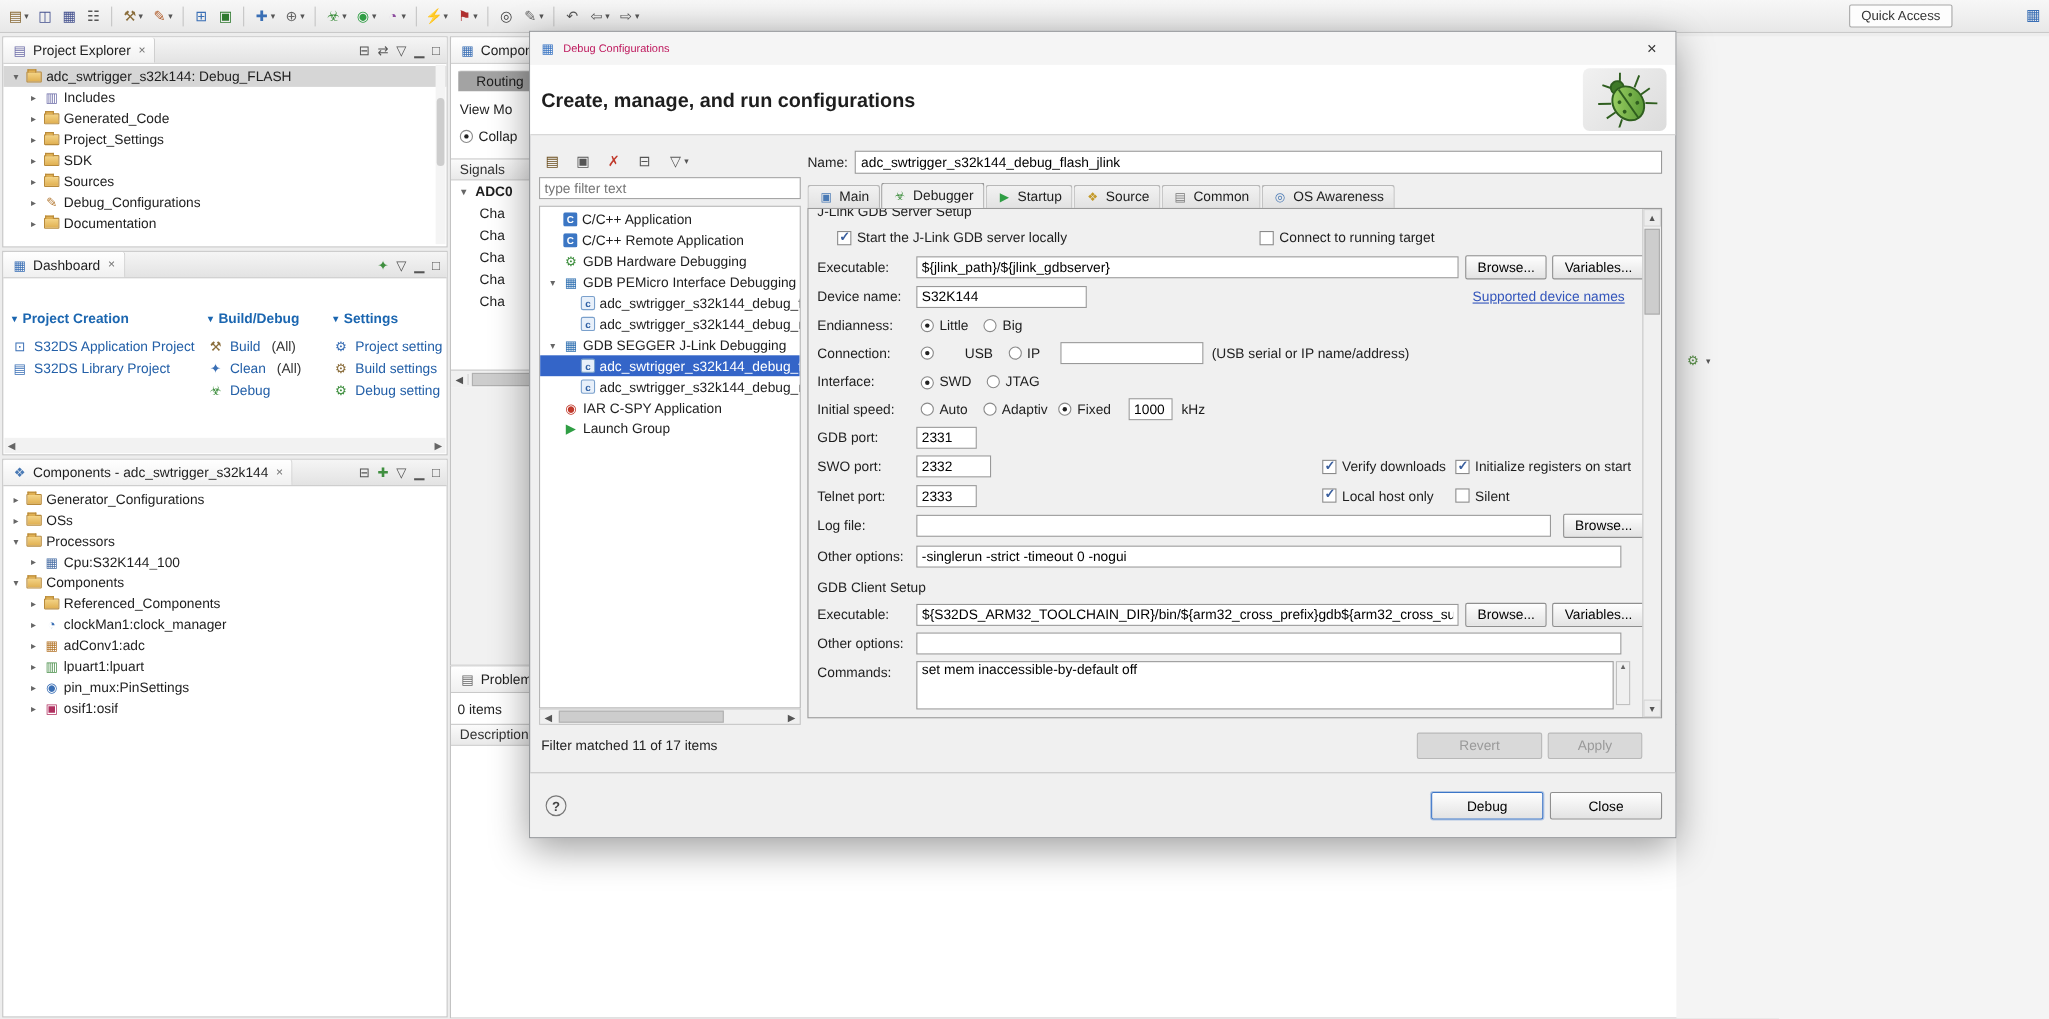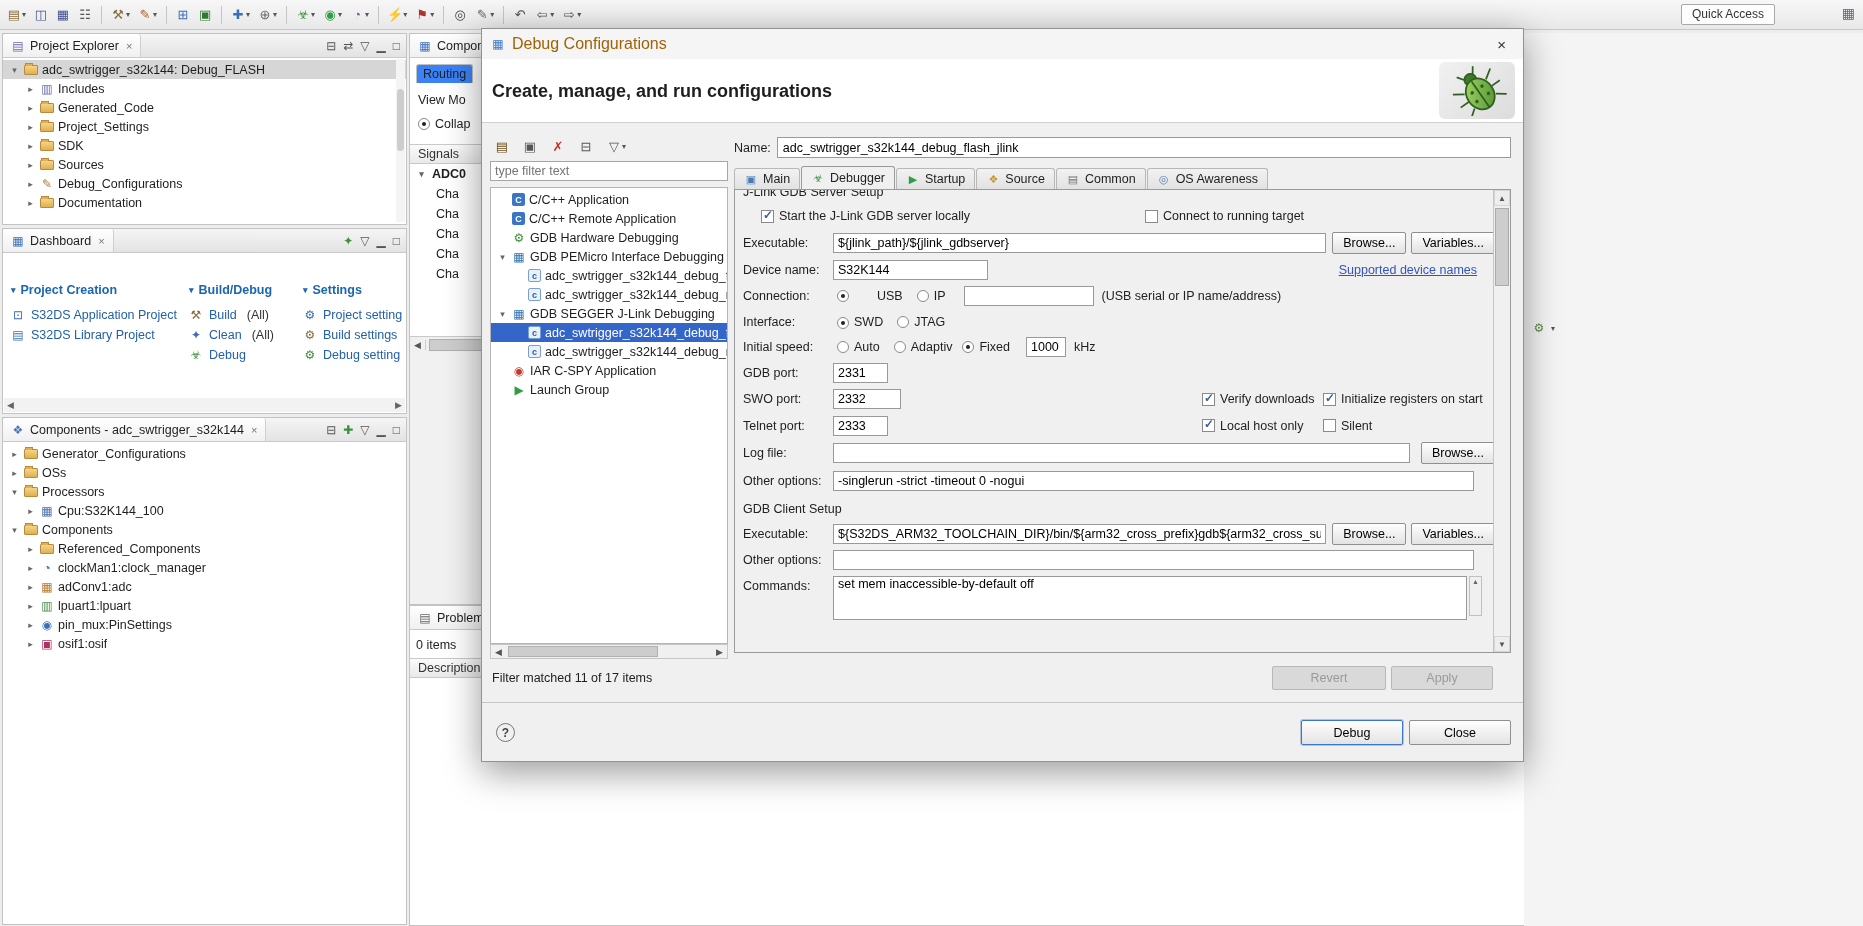--- a/index.html
+++ b/index.html
@@ -56,34 +56,34 @@
 
   
   .dash-col{position:absolute;top:30px;}
   .dash-h{color:#1b66b0;font-weight:bold;margin-bottom:8px;display:flex;gap:5px;align-items:center;}
   .dash-h .tri{font-size:9px;}
   .dash-item{display:flex;align-items:center;gap:6px;height:20px;color:#2460a8;white-space:nowrap;}
   .dash-item .sfx{color:#333;margin-left:4px;}
 
   
   #component-view{left:409px;top:33px;width:1115px;height:572px;}
-  .subtab{display:inline-block;margin:6px 0 0 6px;padding:2px 6px;border:1px solid #c0c0c0;
-    border-bottom:none;background:#3b82f6;border-radius:3px 3px 0 0;}
+  .subtab{display:inline-block;margin:6px 0 0 6px;padding:2px 16px;border:1px solid #c0c0c0;
+    border-bottom:none;background:#a3a3a3;border-radius:3px 3px 0 0;}
   .chip{display:inline-block;margin:10px 0 0 8px;padding:1px 9px;background:#ffe87d;
     border:1px solid #cdb250;color:#333;}
   .gridhead{height:20px;background:linear-gradient(#fbfbfb,#e9e9e9);border-top:1px solid #c9c9c9;
     border-bottom:1px solid #c9c9c9;display:flex;align-items:center;padding-left:8px;color:#333;}
   .grow{height:20px;display:flex;align-items:center;}
   #problems-view{left:409px;top:605px;width:1454px;height:321px;}
 
   
   #dialog{position:absolute;left:481px;top:28px;width:1043px;height:734px;background:#f0f0f0;
     border:1px solid #8f9296;box-shadow:0 10px 34px rgba(0,0,0,.4);z-index:50;}
   .dlg-titlebar{height:30px;display:flex;align-items:center;padding:0 9px;background:#f5f5f5;gap:7px;}
-  .dlg-title{font-size:16px;color:#a16207;}
+  .dlg-title{font-size:10px;color:#be185d;}
   .dlg-close{margin-left:auto;font-size:15px;color:#333;padding:0 8px;}
   .dlg-banner{height:64px;background:#fff;border-bottom:1px solid #cfcfcf;position:relative;}
   .banner-title{position:absolute;left:10px;top:22px;font-weight:bold;font-size:18px;}
   .bug-bg{position:absolute;right:8px;top:3px;width:76px;height:57px;background:linear-gradient(135deg,#f1f1f1,#dcdcdc);border-radius:6px;}
   .bug-svg{position:absolute;right:12px;top:5px;}
   .dlg-body{position:absolute;left:0;right:0;top:94px;bottom:60px;}
 
   
   .lp-toolbar{position:absolute;left:10px;top:12px;display:flex;gap:8px;align-items:center;}
   .lp-toolbar .gi{font-size:13px;}
@@ -688,20 +688,31 @@
             <button class="btn" style="margin-left:6px;">Browse...</button>
             <button class="btn" style="margin-left:5px;">Variables...</button>
           </div>
 
           <div class="frow" style="height:27px;">
             <span class="flabel">Device name:</span>
             <input class="txt" style="width: 155px;" value="S32K144">
             <a class="link" href="#" style="margin-left:auto;margin-right:18px;">Supported device names</a>
           </div>
 
+          <div class="frow" style="height:25px;">
+            <span class="flabel">Endianness:</span>
+            <span class="ctrl" style="margin-left:4px;">
+              <span class="rb sel"></span>
+              <span>Little</span>
+            </span>
+            <span class="ctrl" style="margin-left:14px;">
+              <span class="rb"></span>
+              <span>Big</span>
+            </span>
+          </div>
 
           <div class="frow" style="height:26px;">
             <span class="flabel">Connection:</span>
             <span class="ctrl" style="margin-left:4px;gap:28px;">
               <span class="rb sel"></span>
               <span>USB</span>
             </span>
             <span class="ctrl" style="margin-left:14px;">
               <span class="rb"></span>
               <span>IP</span>
@@ -807,21 +818,21 @@
         </div>
         <div id="content-vsb">
           <div class="sarr">▲</div>
           <div class="vthumb"></div>
           <div class="sarr bot">▼</div>
         </div>
       </div>
 
       <div class="ra-row">
         <button class="btn disabled" style="width:114px;height:24px;">Revert</button>
-        <button class="btn disabled" style="width:102px;height:24px;">Apply</button>
+        <button class="btn disabled" style="width:86px;height:24px;">Apply</button>
       </div>
     </div>
   </div>
 
   <div class="dlg-footer">
     <span class="help-btn">?</span>
     <button class="btn default" id="btn-debug">Debug</button>
     <button class="btn" id="btn-close">Close</button>
   </div>
 </div>

